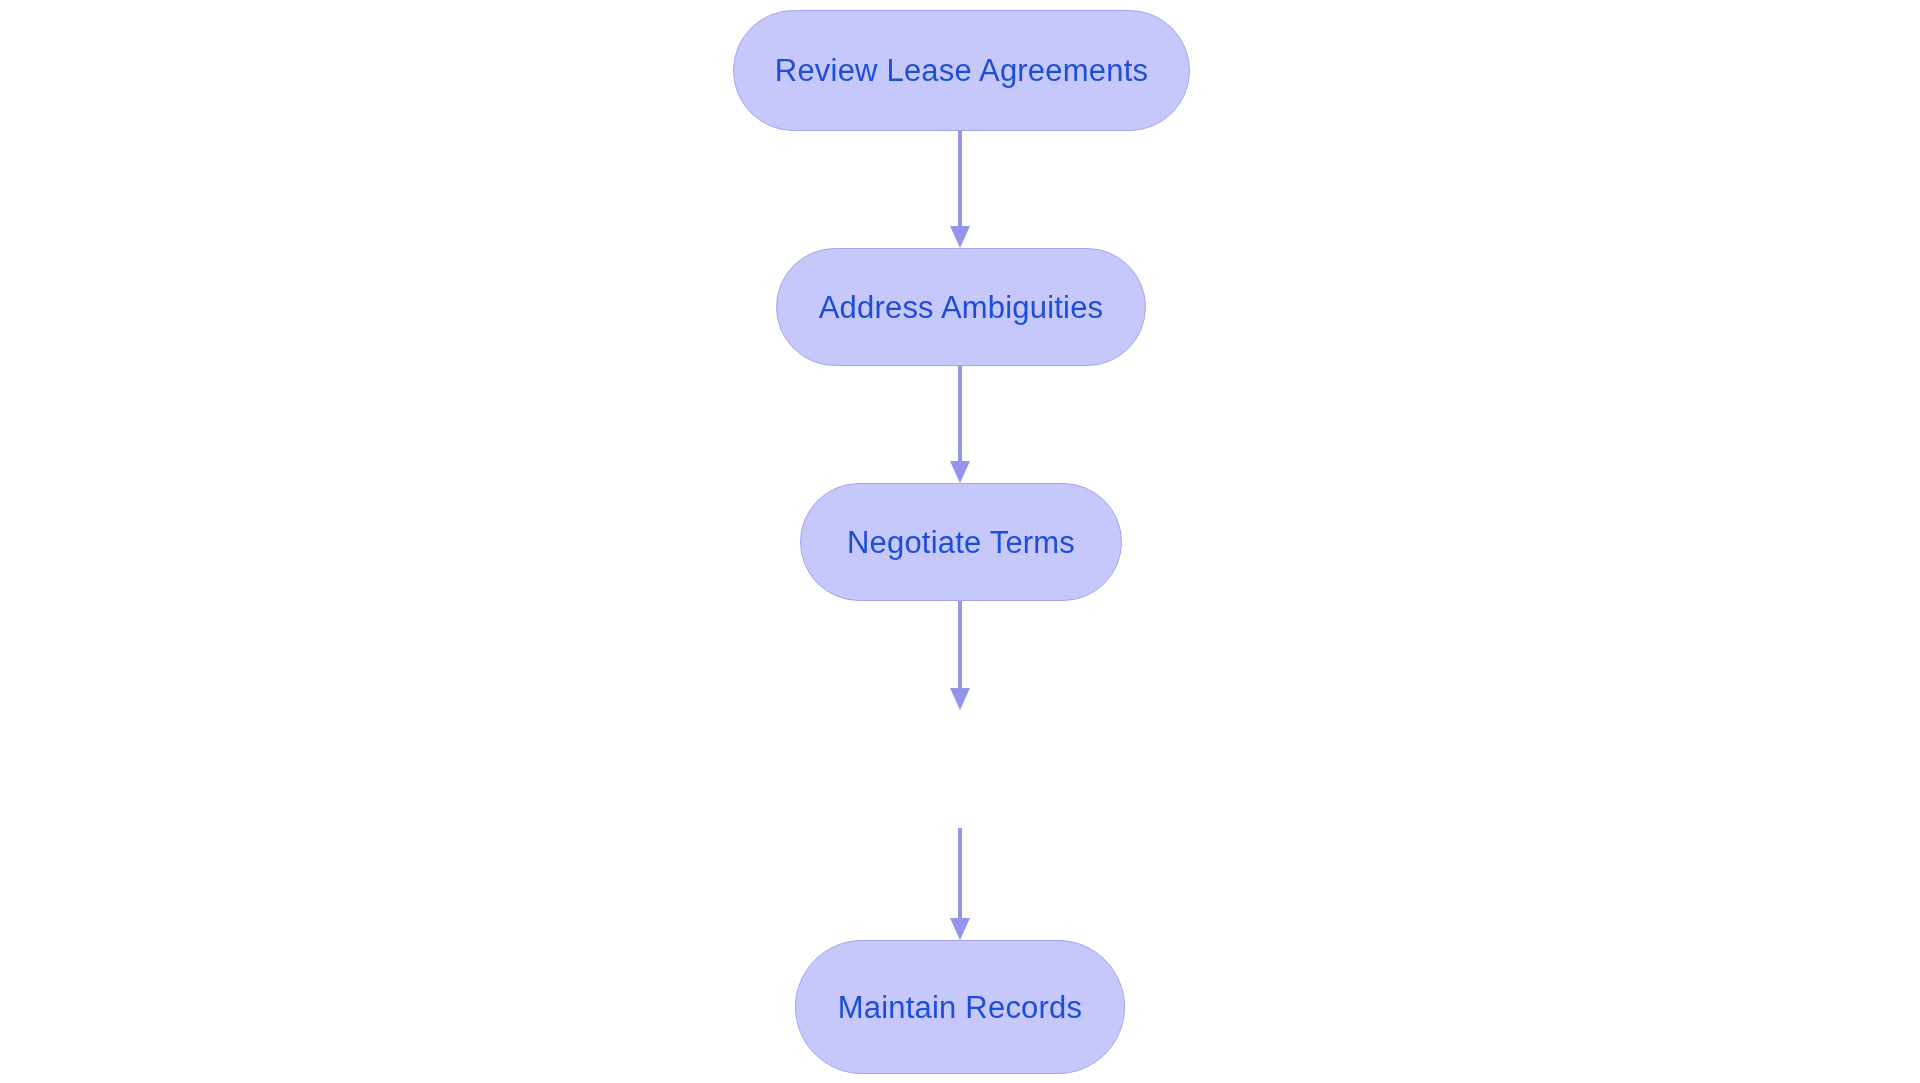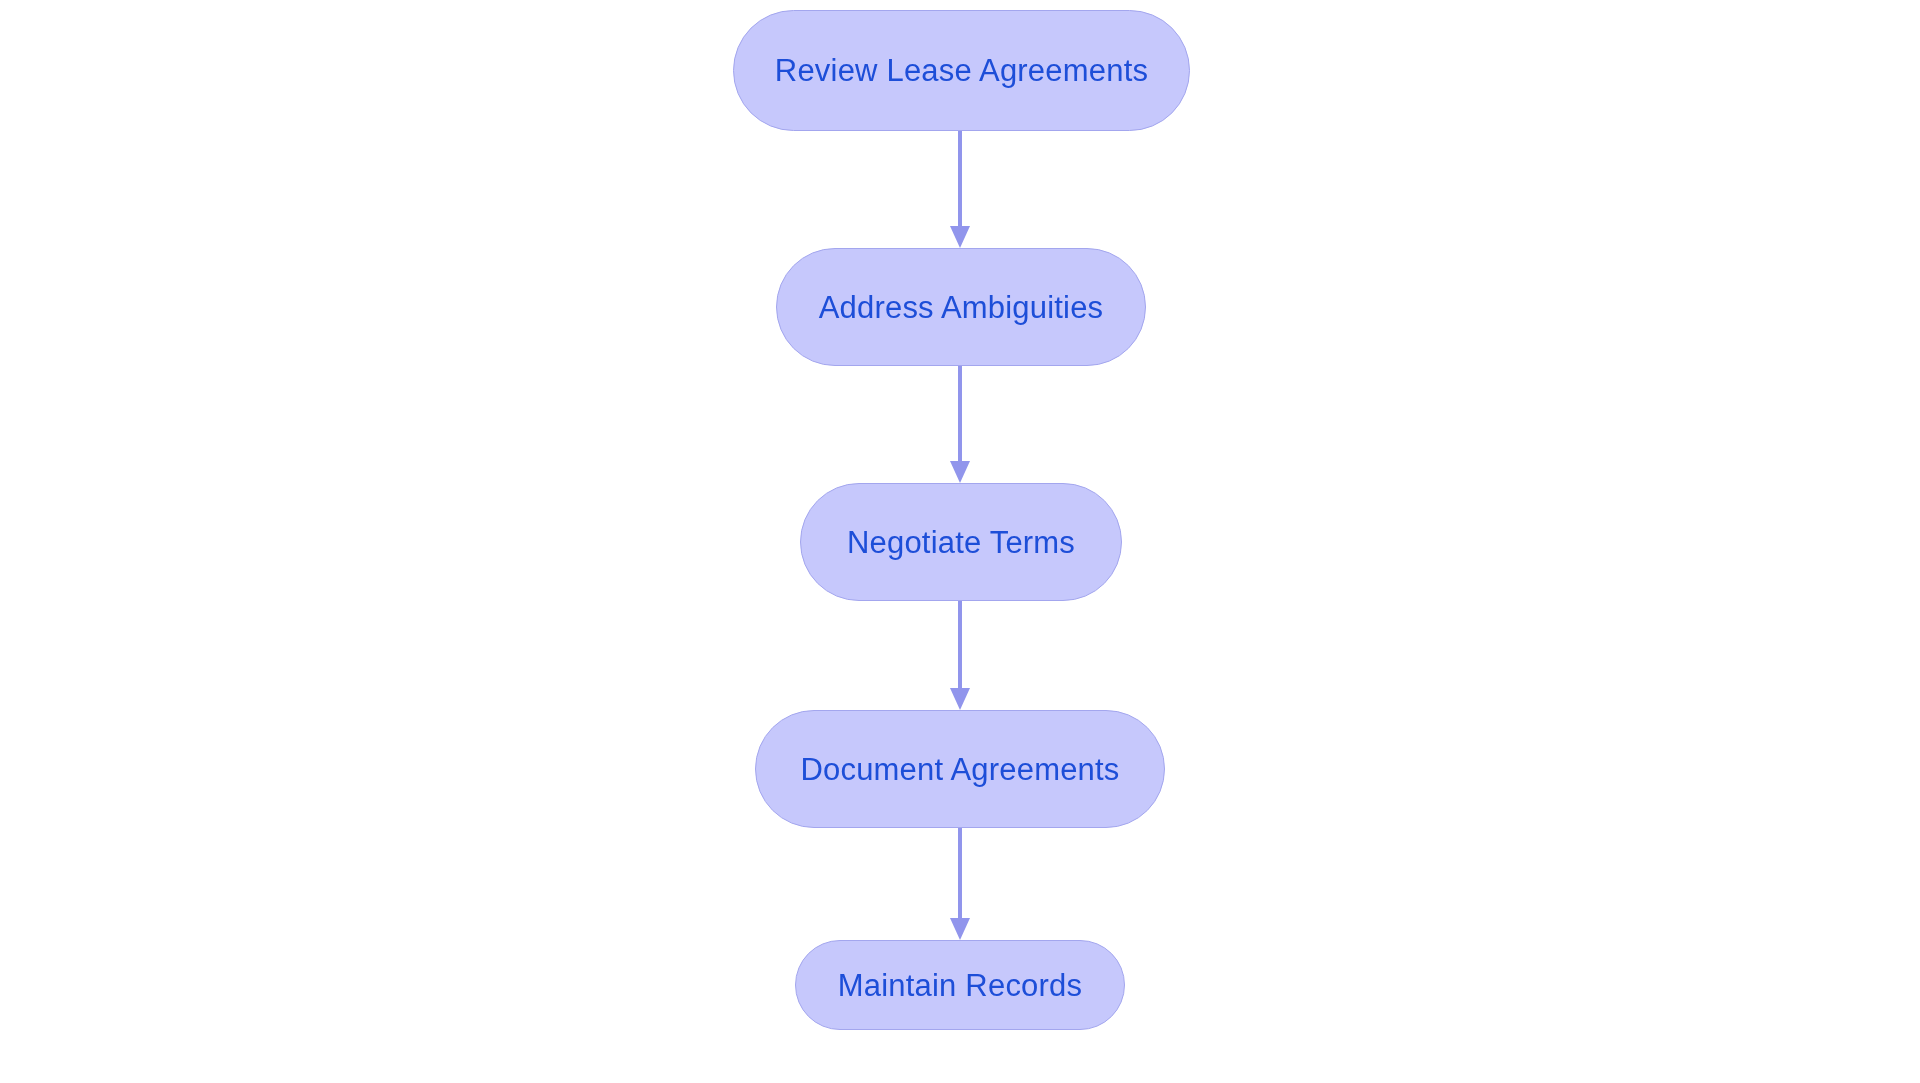--- a/index.html
+++ b/index.html
@@ -99,22 +99,19 @@
     </div>
 
     <div class="node" style="left:800px; top:483px; width:322px; height:118px;">
       <span class="node-label">Negotiate Terms</span>
     </div>
 
     <div class="node" style="left:776px; top:248px; width:370px; height:118px;">
       <span class="node-label">Address Ambiguities</span>
     </div>
 
-    <div class="node" style="left:755px; top:710px; width:410px; height:118px;">
-      <span class="node-label">Document Agreements</span>
-    </div>
 
-    <div class="node" style="left:795px; top:940px; width:330px; height:90px;align-items:center;">
+    <div class="node" style="left:795px; top:940px; width:330px; height:134px;align-items:center;">
       <span class="node-label">Maintain Records</span>
     </div>
 
   </div>
 </div>
 
 </body></html>

